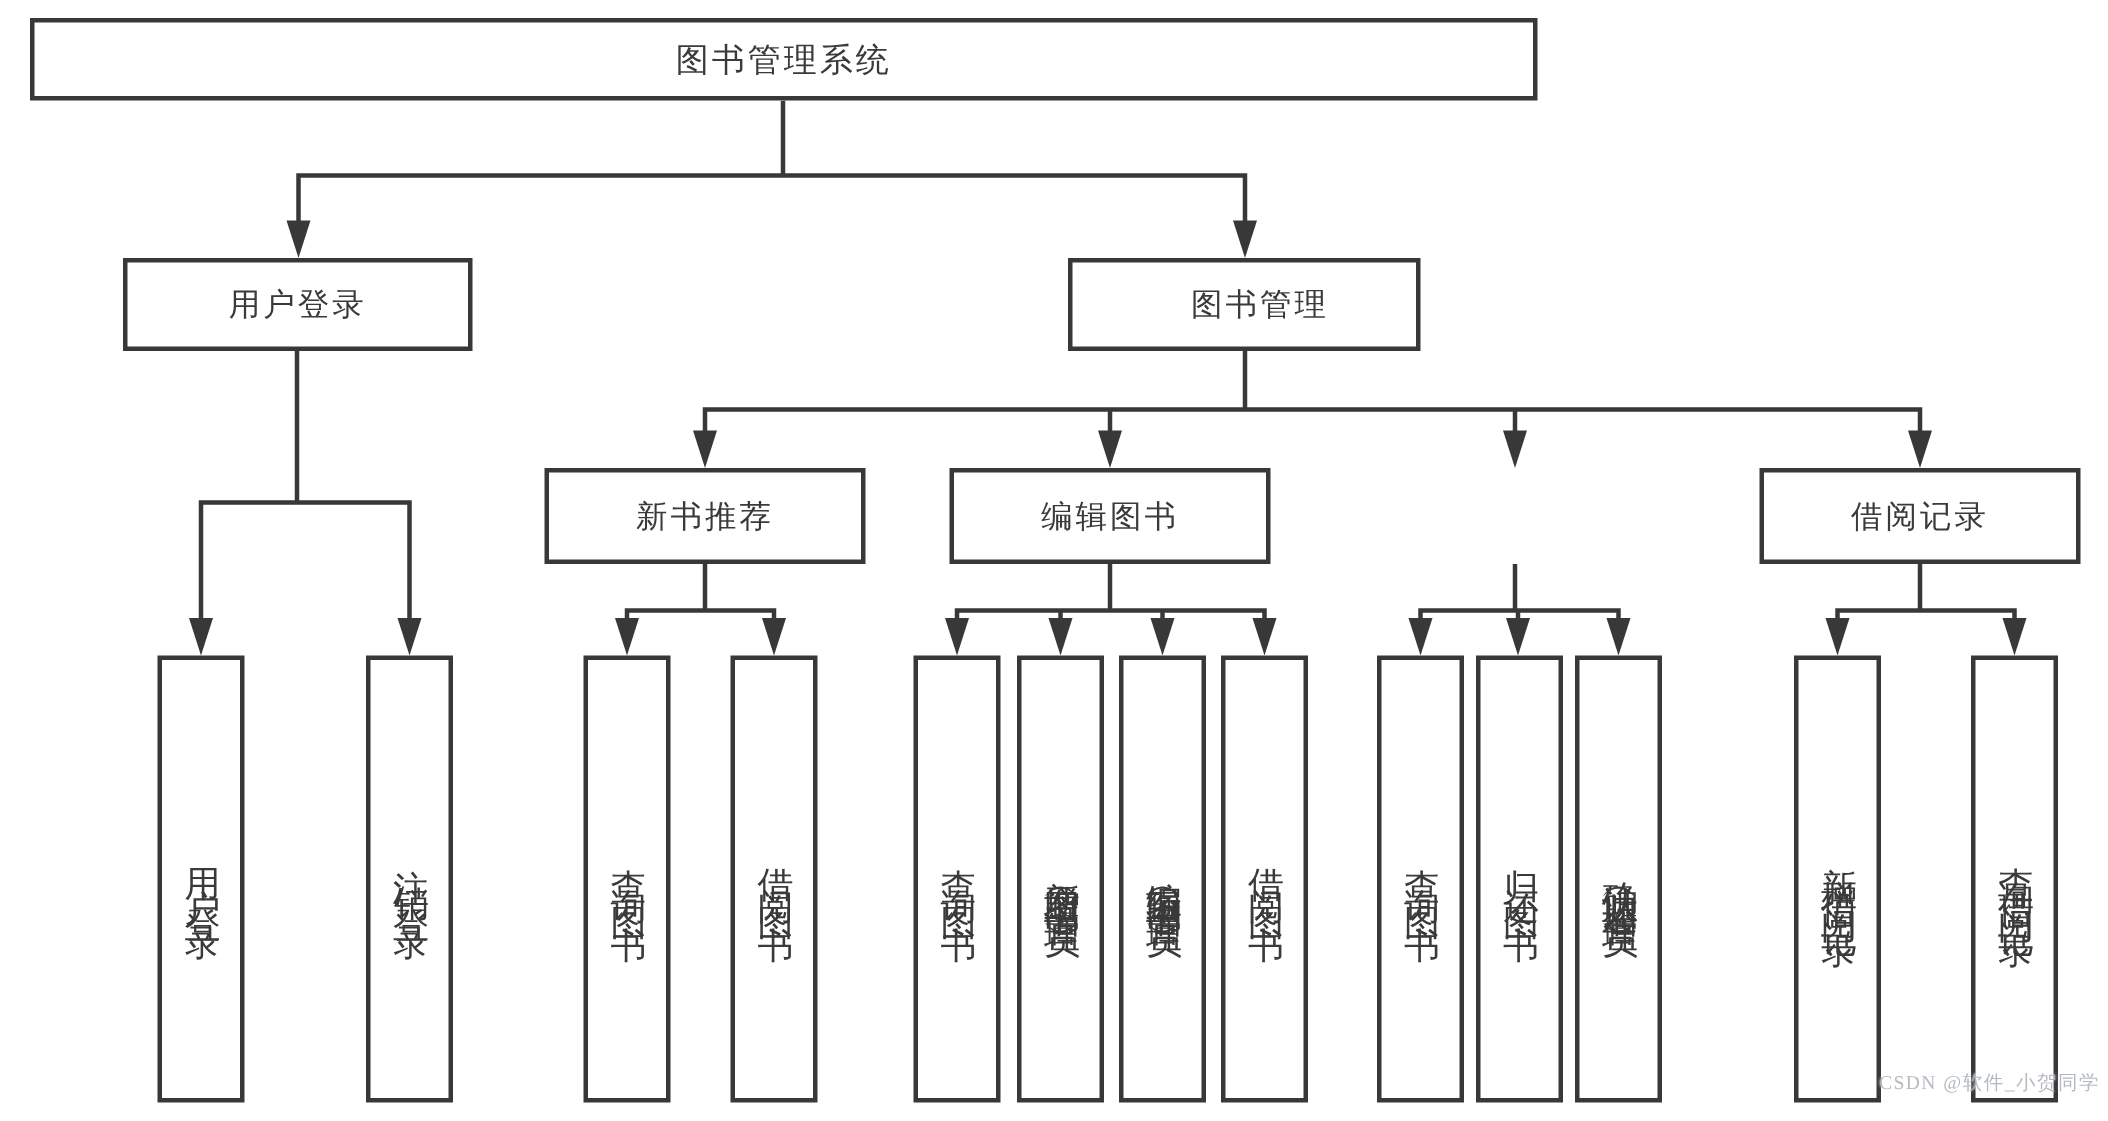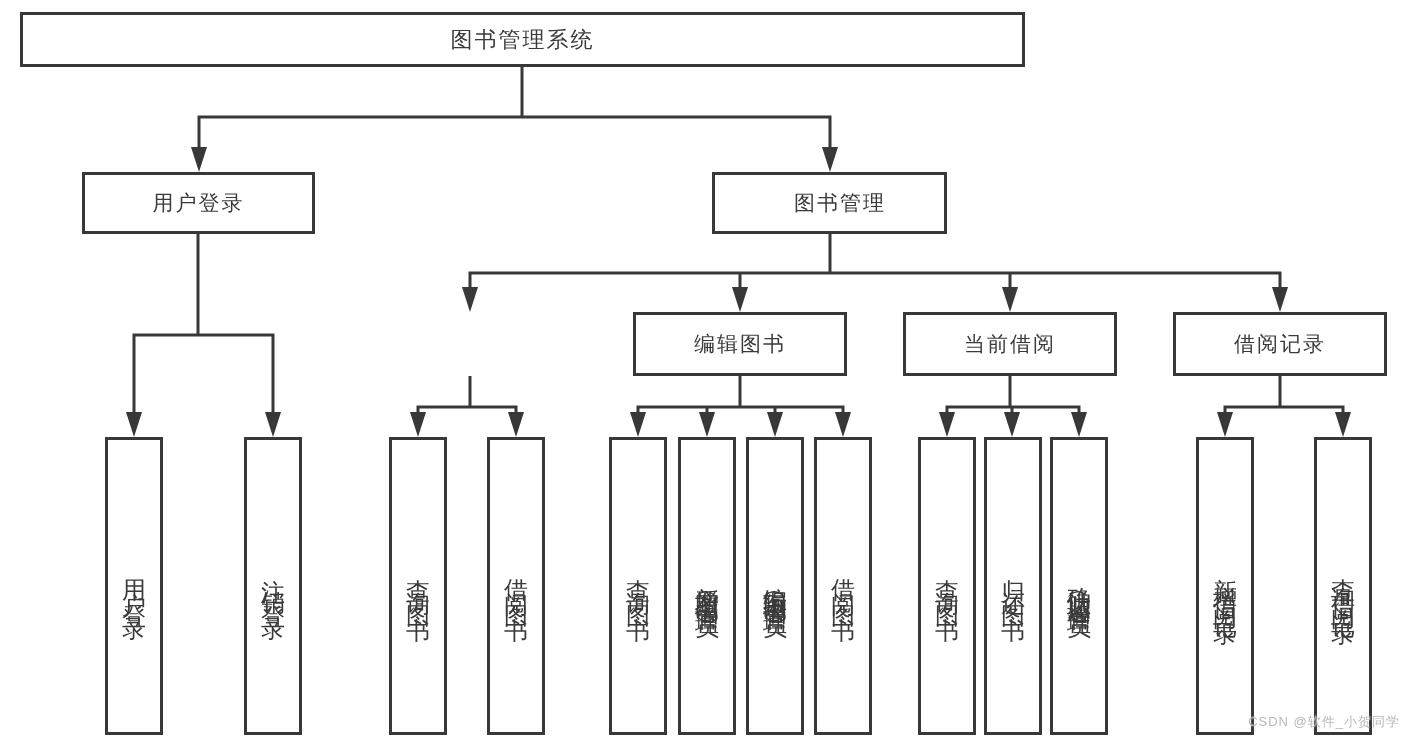--- a/index.html
+++ b/index.html
@@ -1,21 +1,21 @@
 <!DOCTYPE html>
 <html><head>
 <meta charset="utf-8">
 <style>
   html, body { margin: 0; padding: 0; background: #ffffff; }
   #canvas {
     position: relative;
     width: 1405px;
     height: 747px;
     background: #ffffff;
-    font-family: Liberation Sans, sans-serif;
+    font-family: Liberation Serif, serif;
     overflow: hidden;
   }
   #connectors {
     position: absolute;
     left: 0; top: 0;
     width: 1405px; height: 747px;
     pointer-events: none;
   }
   .box {
     position: absolute;
@@ -121,25 +121,25 @@
     <span class="hlabel">图书管理系统</span>
   </div>
 
   <div class="box" style="left:82px; top:172px; width:233px; height:62px;">
     <span class="hlabel">用户登录</span>
   </div>
   <div class="box" style="left:712px; top:172px; width:235px; height:62px;padding-left:21px;">
     <span class="hlabel">图书管理</span>
   </div>
 
+  <div class="box" style="left:363px; top:312px; width:214px; height:64px;">
+    <span class="hlabel">新书推荐</span>
+  </div>
   <div class="box" style="left:633px; top:312px; width:214px; height:64px;">
     <span class="hlabel">编辑图书</span>
-  </div>
-  <div class="box" style="left:903px; top:312px; width:214px; height:64px;">
-    <span class="hlabel">当前借阅</span>
   </div>
   <div class="box" style="left:1173px; top:312px; width:214px; height:64px;">
     <span class="hlabel">借阅记录</span>
   </div>
 
   <div class="box" style="left:105px; top:437px; width:58px; height:298px;">
     <span class="vtext" style="letter-spacing: 13px;">用户登录</span>
   </div>
   <div class="box" style="left:244px; top:437px; width:58px; height:298px;">
     <span class="vtext" style="letter-spacing: 13px;">注销登录</span>

